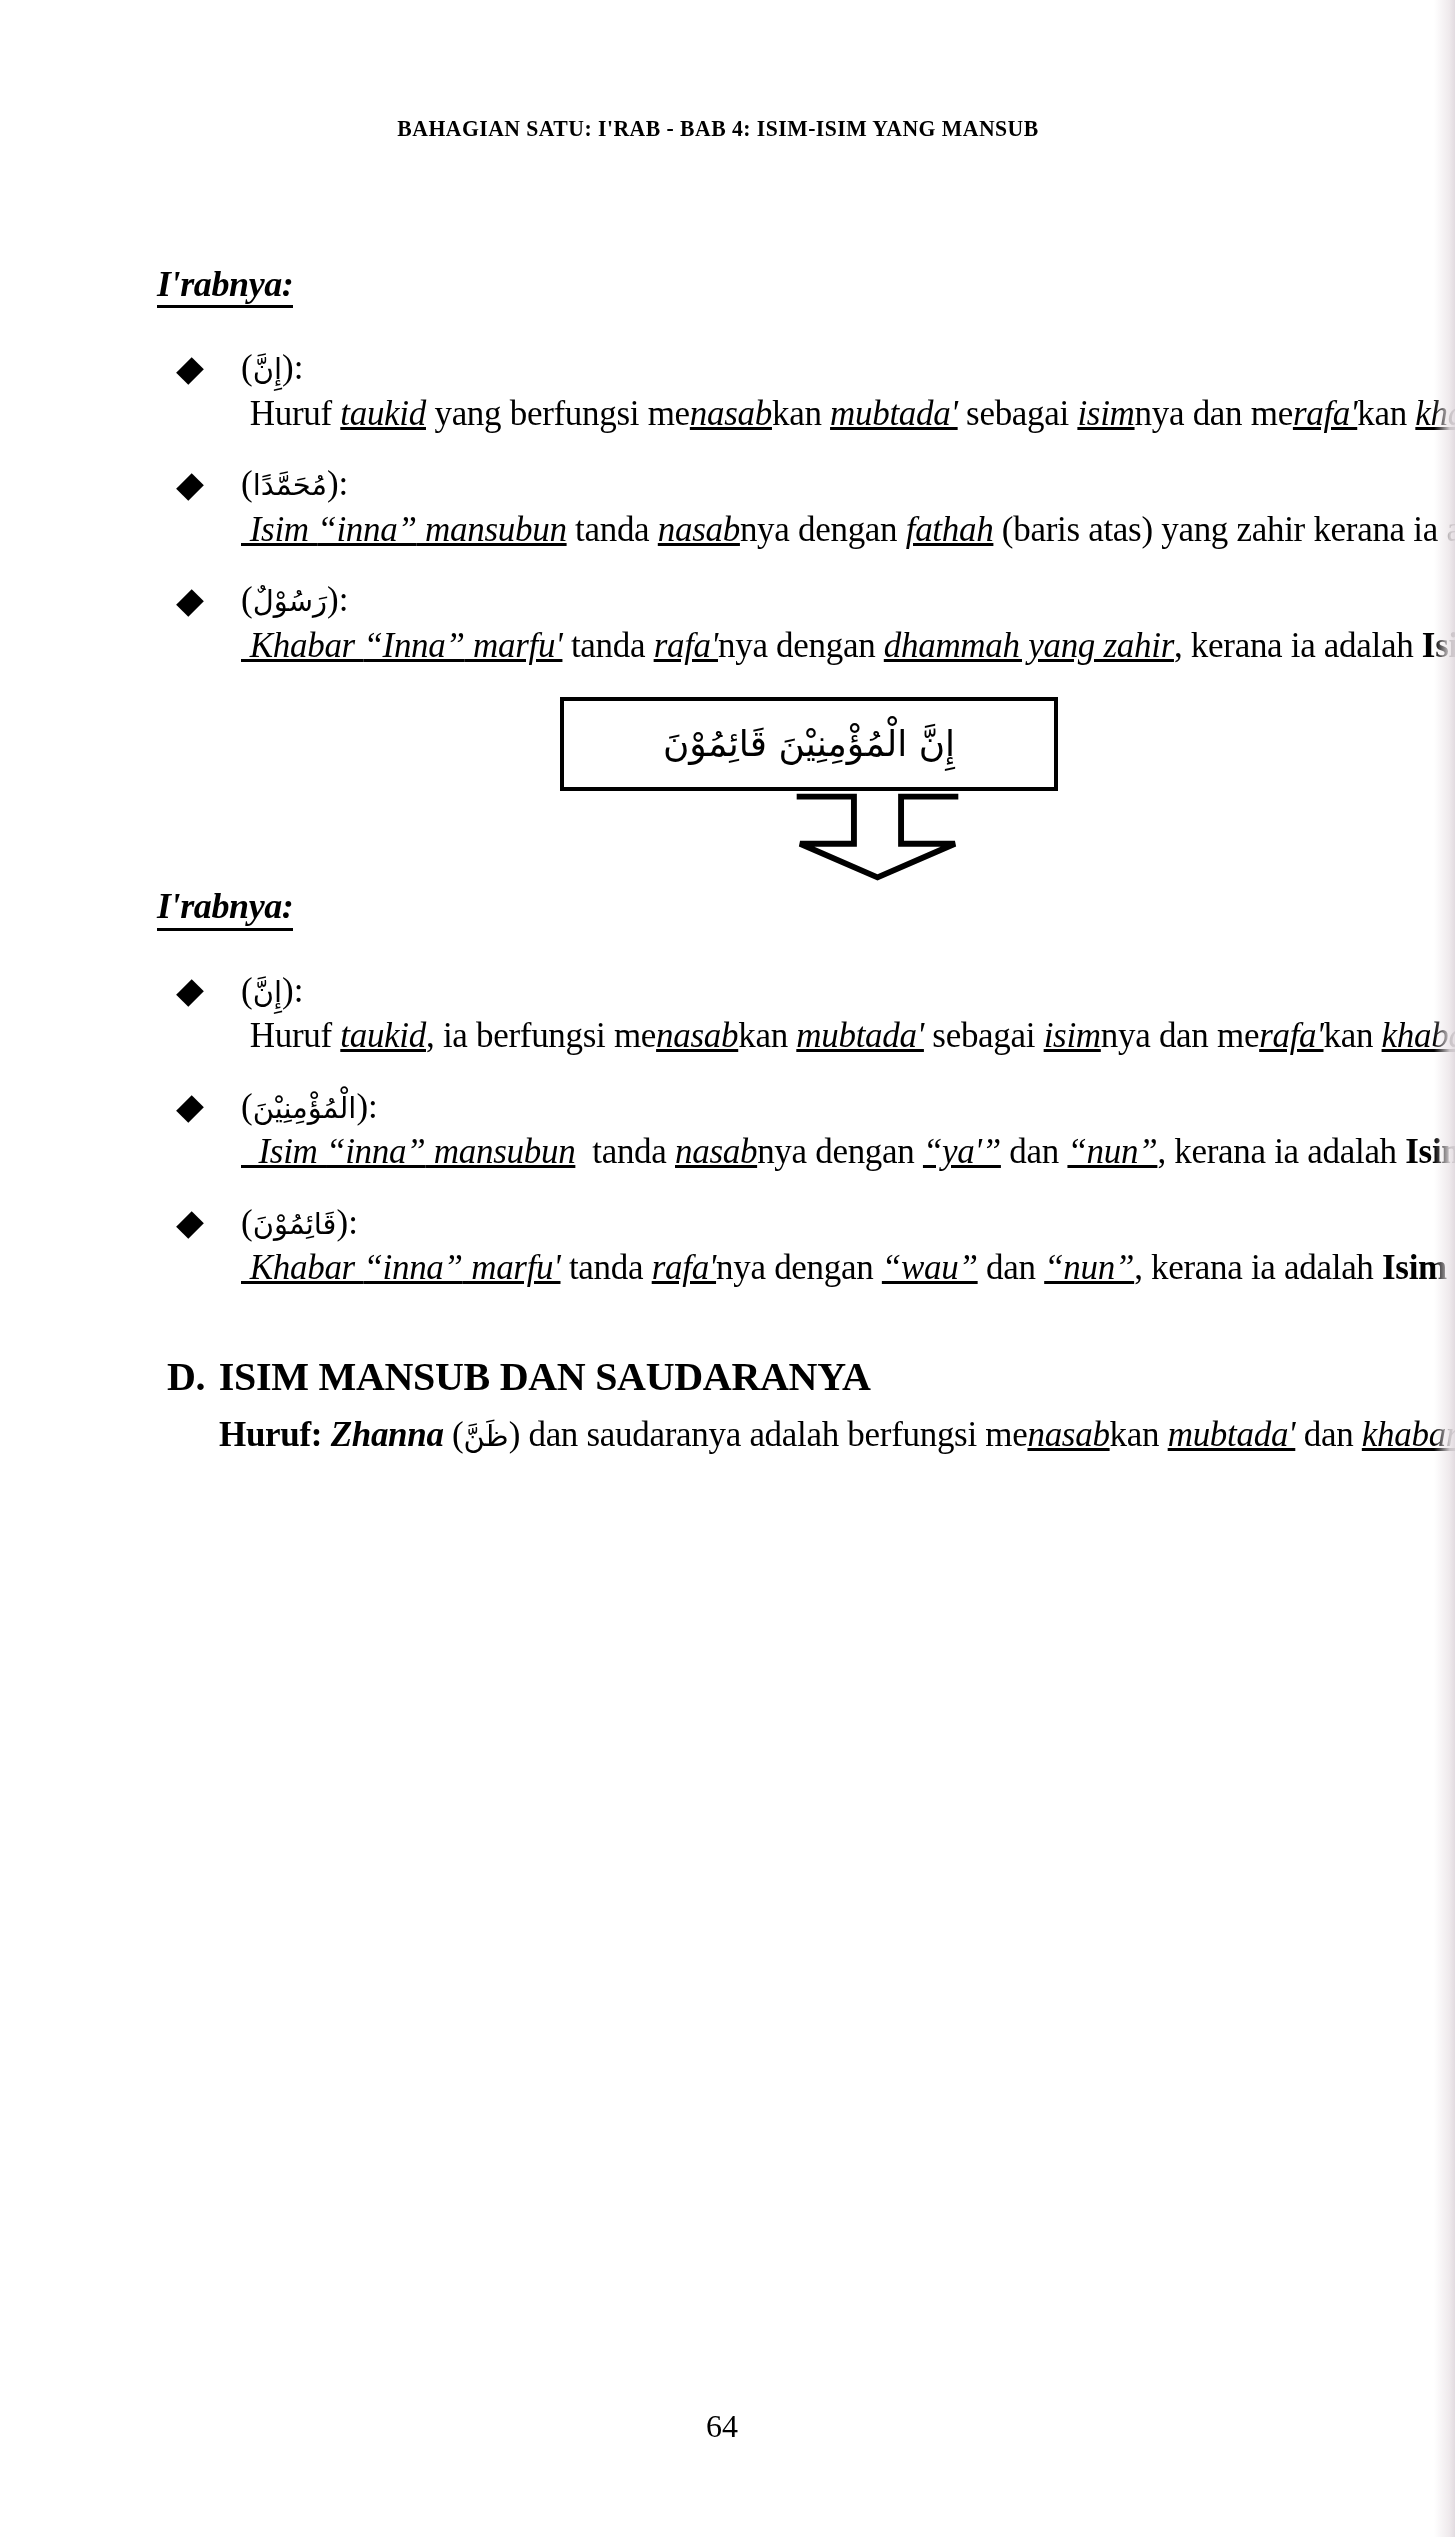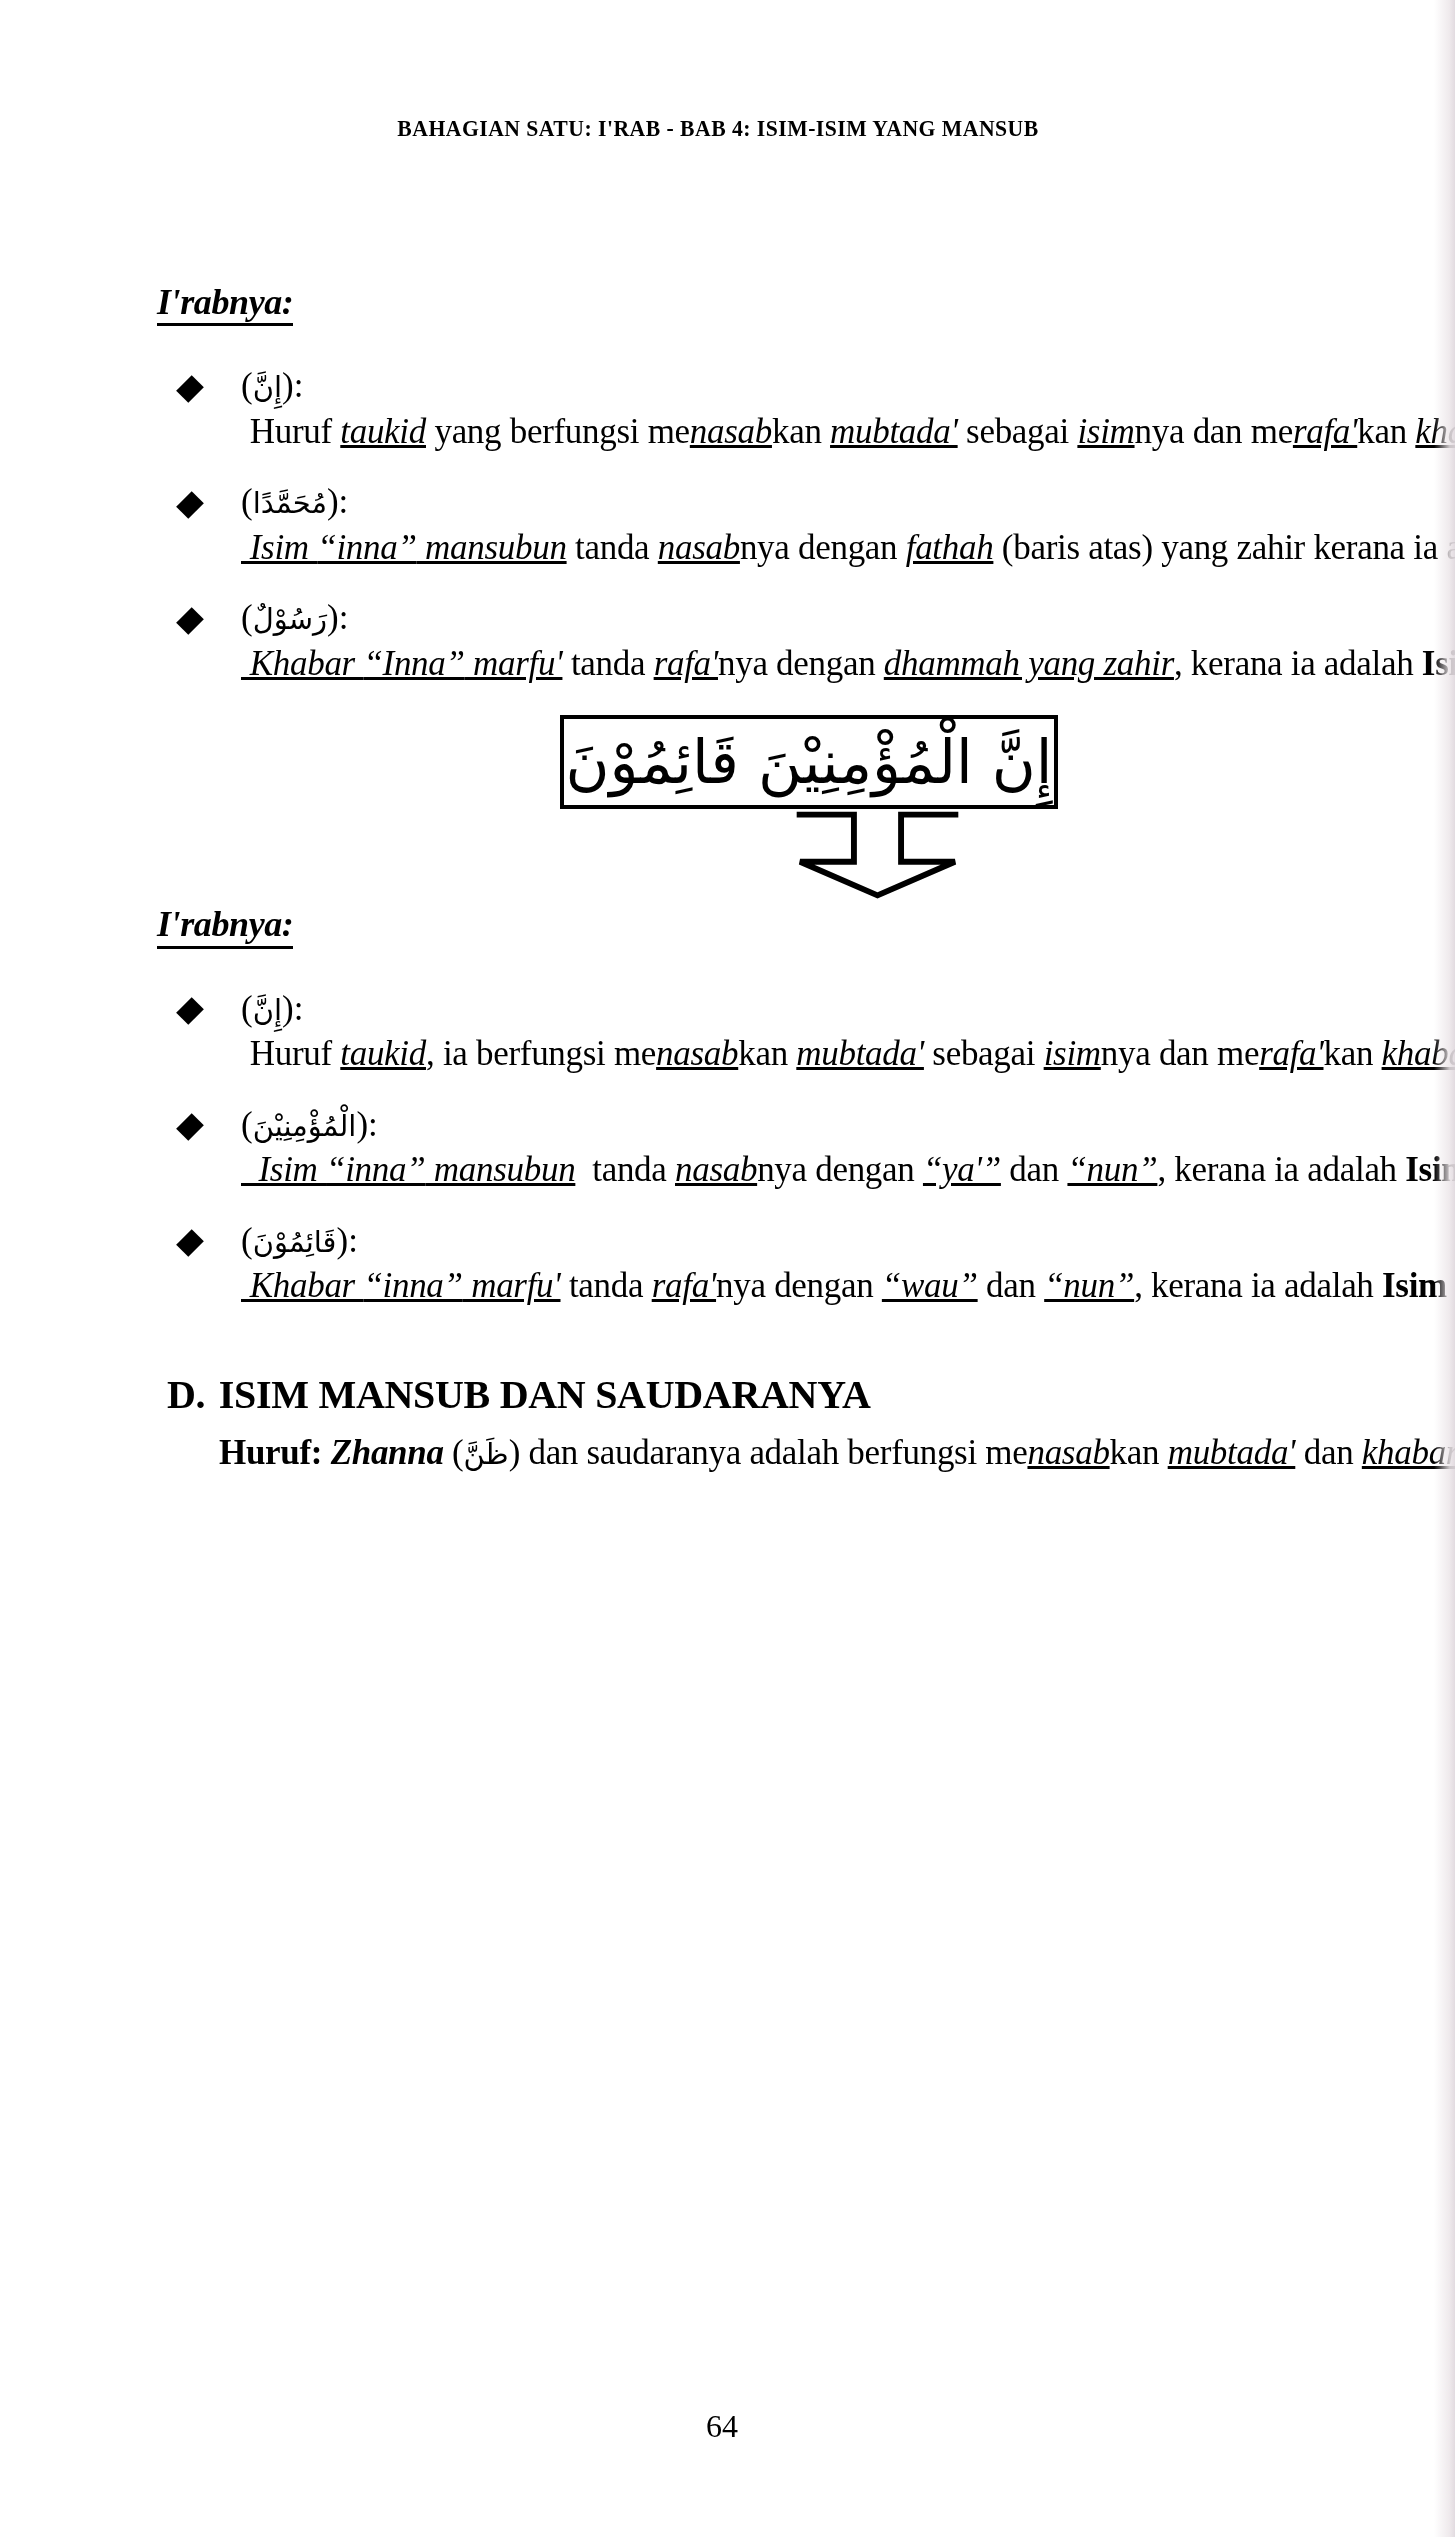--- a/index.html
+++ b/index.html
@@ -36,21 +36,21 @@
     text-align: center;
     font-family: "Liberation Serif", "DejaVu Serif", serif;
     font-weight: bold;
     font-size: 23.6px;
     letter-spacing: 0.5px;
     transform: scaleX(0.92);
   }
   .content {
     position: absolute;
     left: 157px;
-    top: 284px;
+    top: 266px;
     width: 1198px;
   }
   .irab-label {
     font-weight: bold;
     font-size: 36px;
     font-style: italic;
     display: inline-block;
     border-bottom: 3.4px solid #000;
     padding-bottom: 1.7px;
     line-height: 1.05;
@@ -105,21 +105,21 @@
     width: 498px;
     height: 94px;
     border: 4.2px solid #000;
     display: flex;
     align-items: center;
     justify-content: center;
     box-sizing: border-box;
   }
   .ayah-text {
     font-family: "DejaVu Sans", sans-serif;
-    font-size: 60px;
+    font-size: 36px;
     direction: rtl;
     unicode-bidi: isolate;
     white-space: nowrap;
     line-height: 1;
   }
   .arrow-down {
     position: absolute;
     left: 638px;
     top: 103px;
     width: 165px;

